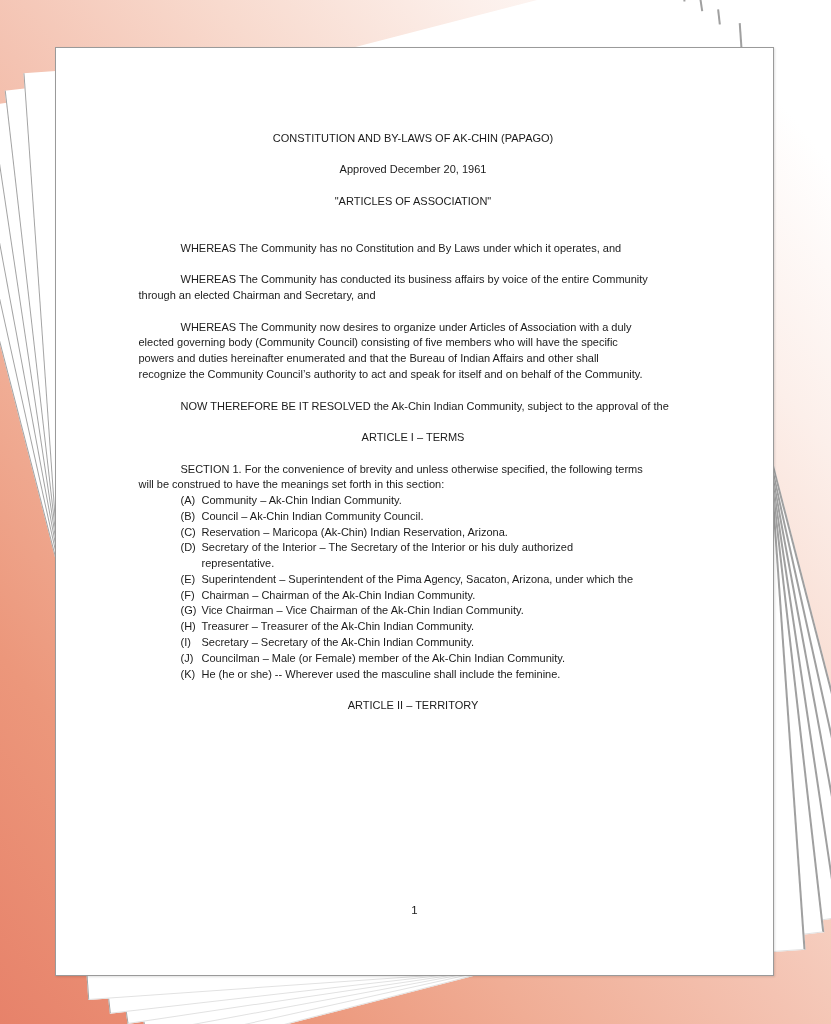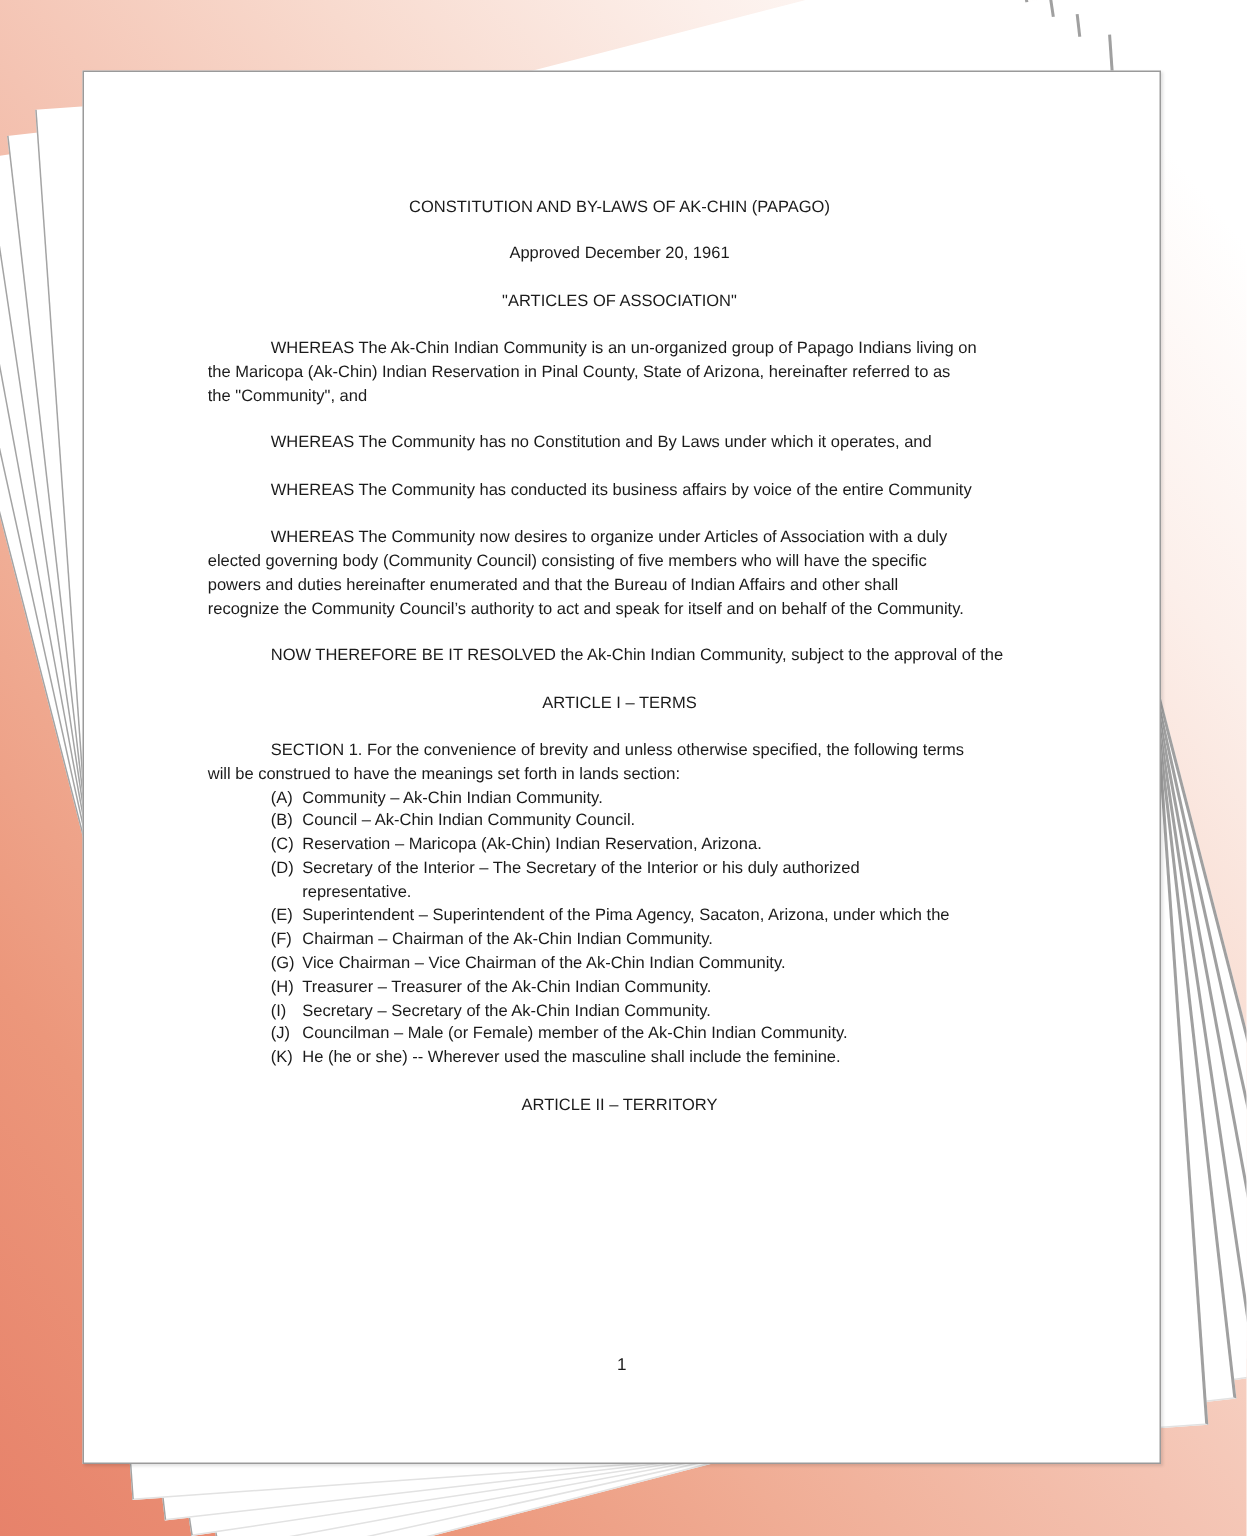--- a/index.html
+++ b/index.html
@@ -50,51 +50,47 @@
 <div class="sheet main">
   <div class="content">
 
     <div class="line center">CONSTITUTION AND BY-LAWS OF AK-CHIN (PAPAGO)</div>
     <div class="gap"></div>
     <div class="line center">Approved December 20, 1961</div>
     <div class="gap"></div>
     <div class="line center">"ARTICLES OF ASSOCIATION"</div>
     <div class="gap"></div>
 
-    <div>
-      <div class="line indent">WHEREAS The Ak-Chin Indian Community is an un-organized group of Papago Indians living on</div>
-      <div class="line">the Maricopa (Ak-Chin) Indian Reservation in Pinal County, State of Arizona, hereinafter referred to as</div>
-      <div class="line">the "Community", and</div>
-    </div>
     <div class="gap"></div>
     <div>
       <div class="line indent">WHEREAS The Community has no Constitution and By Laws under which it operates, and</div>
     </div>
     <div class="gap"></div>
     <div>
       <div class="line indent">WHEREAS The Community has conducted its business affairs by voice of the entire Community</div>
+      <div class="line">through an elected Chairman and Secretary, and</div>
     </div>
     <div class="gap"></div>
     <div>
       <div class="line indent">WHEREAS The Community now desires to organize under Articles of Association with a duly</div>
       <div class="line">elected governing body (Community Council) consisting of five members who will have the specific</div>
       <div class="line">powers and duties hereinafter enumerated and that the Bureau of Indian Affairs and other shall</div>
       <div class="line">recognize the Community Council’s authority to act and speak for itself and on behalf of the Community.</div>
     </div>
     <div class="gap"></div>
     <div>
       <div class="line indent">NOW THEREFORE BE IT RESOLVED the Ak-Chin Indian Community, subject to the approval of the</div>
     </div>
     <div class="gap"></div>
 
     <div class="line center">ARTICLE I – TERMS</div>
     <div class="gap"></div>
     <div>
       <div class="line indent">SECTION 1. For the convenience of brevity and unless otherwise specified, the following terms</div>
-      <div class="line">will be construed to have the meanings set forth in lands section:</div>
+      <div class="line">will be construed to have the meanings set forth in this section:</div>
     </div>
 
     <div>
       <div class="line term">
         <span class="term-label">(A)</span>
         <span>Community – Ak-Chin Indian Community.</span>
       </div>
       <div class="line term">
         <span class="term-label">(B)</span>
         <span>Council – Ak-Chin Indian Community Council.</span>

